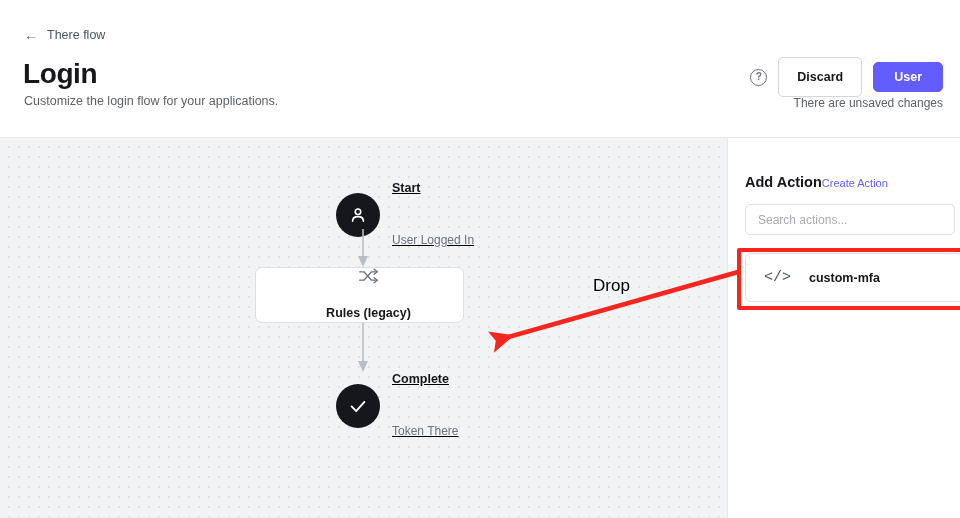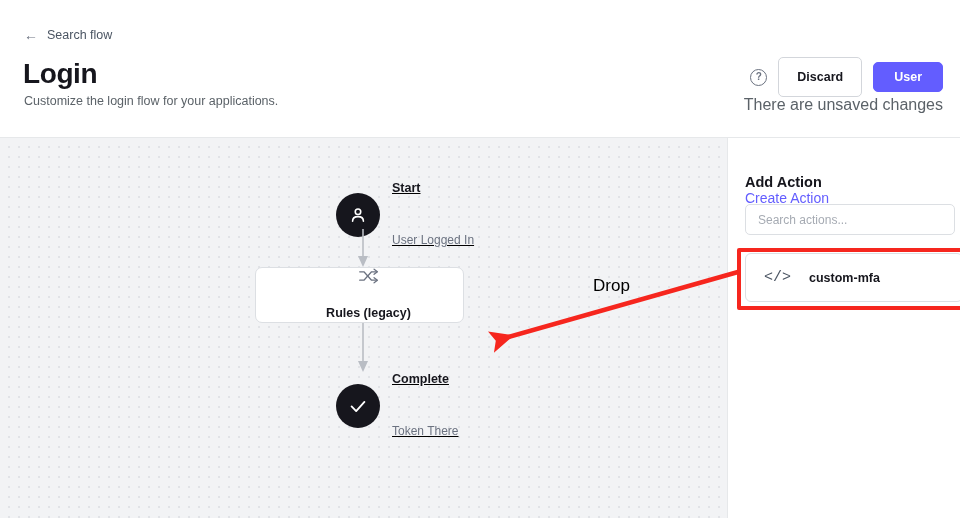--- a/index.html
+++ b/index.html
@@ -50,21 +50,21 @@
     height: 40px; padding: 0 18px;
     background: #ffffff; color: #16161d;
     border: 1px solid #d3d6db;
   }
   .btn-apply {
     height: 30px; padding: 0 20px;
     background: #635dff; color: #ffffff; border: 1px solid #635dff;
   }
   .unsaved-note {
     position: absolute; right: 17px; top: 96px;
-    font-size: 16px; color: #5b6268; margin-left: 17px;
+    font-size: 12px; color: #5b6268; margin-left: 17px;
   }
 
   
   .canvas {
     position: absolute; left: 0; top: 138px; width: 728px; height: 380px;
     background-color: #f2f3f5;
     background-image: radial-gradient(#e1e3e7 1px, transparent 1.1px);
     background-size: 10px 10px;
     background-position: 4px 4px;
     border-right: 1px solid #e6e8ea;
@@ -104,24 +104,24 @@
     font-size: 17px; color: #000000;
   }
 
   
   .panel {
     position: absolute; left: 729px; top: 138px; width: 231px; height: 380px;
     background: #ffffff;
   }
   .panel-head {
     position: absolute; left: 16px; top: 36px; right: 0;
-    display: flex; align-items: baseline; justify-content: flex-start; flex-direction: column;
+    display: flex; align-items: baseline; justify-content: flex-start;
   }
   .panel-title { font-size: 14.5px; font-weight: bold; color: #16161d; }
-  .create-action-link { font-size: 14px; color: #635dff; cursor: pointer; }
+  .create-action-link { font-size: 11px; color: #635dff; cursor: pointer; }
   .search-input {
     position: absolute; left: 16px; top: 66px; width: 210px; height: 31px;
     border: 1px solid #dcdfe3; border-radius: 5px;
     background: #ffffff; padding: 0 12px;
     font-family: Liberation Sans, sans-serif; font-size: 12px; color: #be185d;
   }
   .search-input::placeholder { color: #a6abb3; }
 
   .action-card {
     position: absolute; left: 16px; top: 115px; width: 218px; height: 49px;
@@ -141,21 +141,21 @@
 </style>
 </head>
 <body>
 
 <div id="app">
 
   <div class="header">
 
     <div class="back-link">
       <span class="back-arrow">←</span>
-      <span>Search flow</span>
+      <span>There flow</span>
     </div>
 
     <div class="page-title">Login</div>
     <div class="page-subtitle">Customize the login flow for your applications.</div>
 
     <div class="header-actions">
       <div class="help-icon">?</div>
       <button class="btn btn-discard">Discard</button>
       <button class="btn btn-apply">User</button>
     </div>

